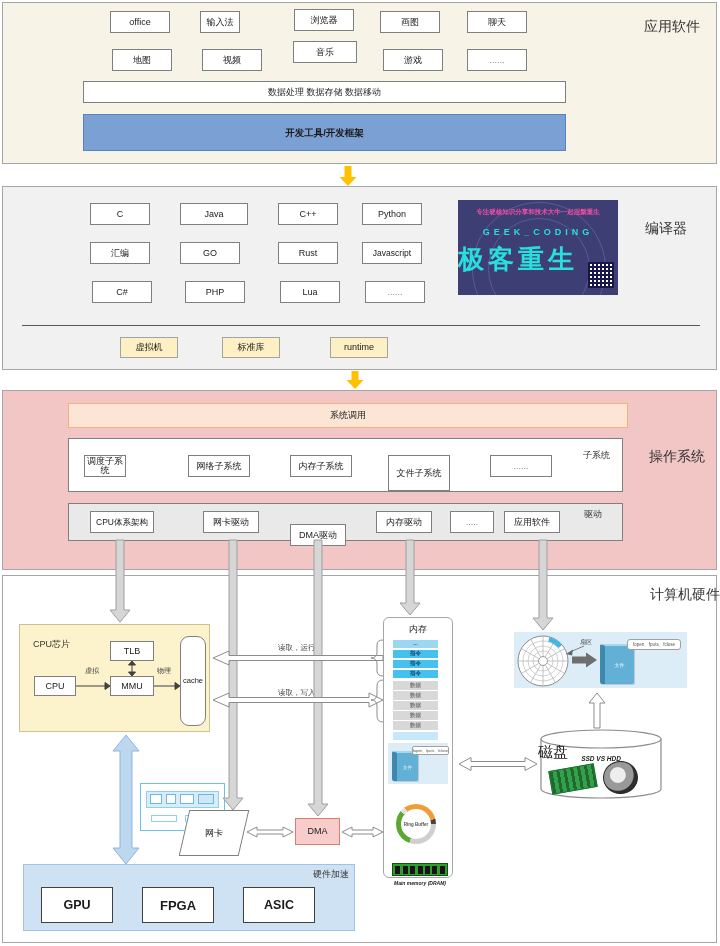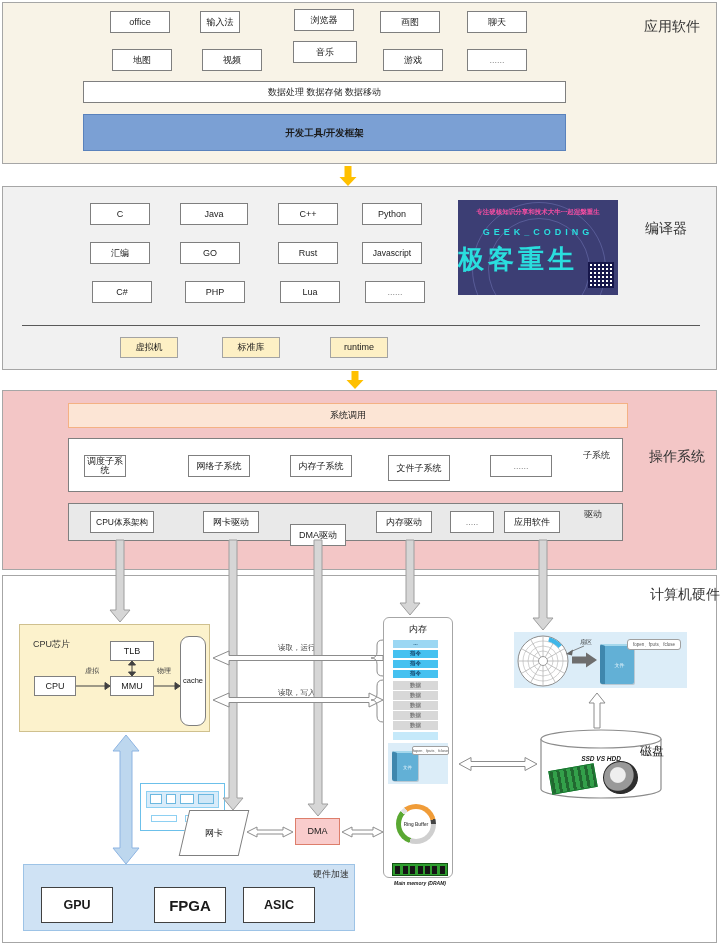--- a/index.html
+++ b/index.html
@@ -88,21 +88,21 @@
   <div class="cbox" style="left:330px;top:337px;width:58px;height:21px">runtime</div>
 
   <div class="lbl" style="left:649px;top:449px">操作系统</div>
   <div class="wbox" style="left:68px;top:403px;width:560px;height:25px;background:#fce5d5;border-color:#f4b183">系统调用</div>
 
   <div class="wbox" style="left:68px;top:438px;width:555px;height:54px"></div>
   <div class="lbl9" style="left:583px;top:451px">子系统</div>
   <div class="wbox" style="left:84px;top:455px;width:42px;height:22px">调度子系统</div>
   <div class="wbox" style="left:188px;top:455px;width:62px;height:22px">网络子系统</div>
   <div class="wbox" style="left:290px;top:455px;width:62px;height:22px">内存子系统</div>
-  <div class="wbox" style="left:388px;top:455px;width:62px;height:26px">文件子系统</div>
+  <div class="wbox" style="left:388px;top:455px;width:62px;height:36px">文件子系统</div>
   <div class="wbox" style="left:490px;top:455px;width:62px;height:22px;color:#888">......</div>
 
   <div class="wbox" style="left:68px;top:503px;width:555px;height:38px;background:#e9e9e9"></div>
   <div class="lbl9" style="left:584px;top:510px">驱动</div>
   <div class="wbox" style="left:90px;top:511px;width:64px;height:22px;font-size:8.5px">CPU体系架构</div>
   <div class="wbox" style="left:203px;top:511px;width:56px;height:22px">网卡驱动</div>
   <div class="wbox" style="left:290px;top:524px;width:56px;height:22px">DMA驱动</div>
   <div class="wbox" style="left:376px;top:511px;width:56px;height:22px">内存驱动</div>
   <div class="wbox" style="left:450px;top:511px;width:44px;height:22px;color:#888">.....</div>
   <div class="wbox" style="left:504px;top:511px;width:56px;height:22px">应用软件</div>
@@ -191,29 +191,29 @@
     <circle cx="27" cy="27" r="4.5" fill="#fff" stroke="#999" stroke-width="1"></circle>
   </svg>
   <div class="abs" style="left:580px;top:638px;font-size:6px;color:#333;z-index:12">扇区</div>
   <div class="book" style="left:600px;top:644px;width:34px;height:40px;font-size:5px;z-index:11">文件</div>
   <div class="tip" style="left:627px;top:639px;width:54px;height:11px;font-size:4.5px;border-radius:3px">fopen、fputs、fclose</div>
 
   <svg style="left:538px;top:727px;z-index:10" width="126" height="76" viewBox="0 0 126 76">
     <path d="M3 12 L3 62 A60 9 0 0 0 123 62 L123 12" fill="#fff" stroke="#8c8c8c" stroke-width="1.2"></path>
     <ellipse cx="63" cy="12" rx="60" ry="9" fill="#fff" stroke="#8c8c8c" stroke-width="1.2"></ellipse>
   </svg>
-  <div class="abs" style="left:538px;top:743px;width:126px;text-align:right;font-size:12px;z-index:11">磁盘</div>
+  <div class="abs" style="left:538px;top:743px;width:126px;text-align:left;font-size:15px;z-index:11">磁盘</div>
   <div class="abs" style="left:538px;top:755px;width:126px;text-align:center;font-size:6.5px;font-weight:bold;font-style:italic;z-index:11">SSD VS HDD</div>
   <div class="abs" style="left:550px;top:767px;width:46px;height:24px;background:#33a04a;border:1px solid #14702c;transform:rotate(-10deg);z-index:11;background-image:repeating-linear-gradient(90deg,rgba(0,0,0,.35) 0 3px,transparent 3px 7px)"></div>
   <div class="abs" style="left:603px;top:761px;width:35px;height:33px;border-radius:50%;background:radial-gradient(circle at 42% 42%,#eee 0 28%,#999 32% 58%,#2e2e2e 62%);border:1px solid #222;z-index:11"></div>
 
   <div class="abs" style="left:23px;top:864px;width:332px;height:67px;background:#cfe2f4;border:1px solid #9dc3e6"></div>
   <div class="lbl9" style="left:313px;top:870px">硬件加速</div>
   <div class="wbox" style="left:41px;top:887px;width:72px;height:36px;border-color:#404040;font-size:12.5px;font-weight:bold">GPU</div>
-  <div class="wbox" style="left:154px;top:887px;width:72px;height:36px;border-color:#404040;font-size:15px;font-weight:bold">FPGA</div>
+  <div class="wbox" style="left:142px;top:887px;width:72px;height:36px;border-color:#404040;font-size:13px;font-weight:bold">FPGA</div>
   <div class="wbox" style="left:243px;top:887px;width:72px;height:36px;border-color:#404040;font-size:12.5px;font-weight:bold">ASIC</div>
 
   <svg class="ov" width="720" height="946" viewBox="0 0 720 946">
 
     <path d="M344.5 166 L344.5 177 L339.5 177 L348 186 L356.5 177 L351.5 177 L351.5 166 Z" fill="#ffc000"></path>
     <path d="M351.5 371 L351.5 380 L346.5 380 L355 389 L363.5 380 L358.5 380 L358.5 371 Z" fill="#ffc000"></path>
 
     <g fill="#d6d6d6" stroke="#9e9e9e" stroke-width="1">
       <path d="M116 540 L116 610 L110 610 L120 622 L130 610 L124 610 L124 540 Z"></path>
       <path d="M229 540 L229 798 L223 798 L233 810 L243 798 L237 798 L237 540 Z"></path>

